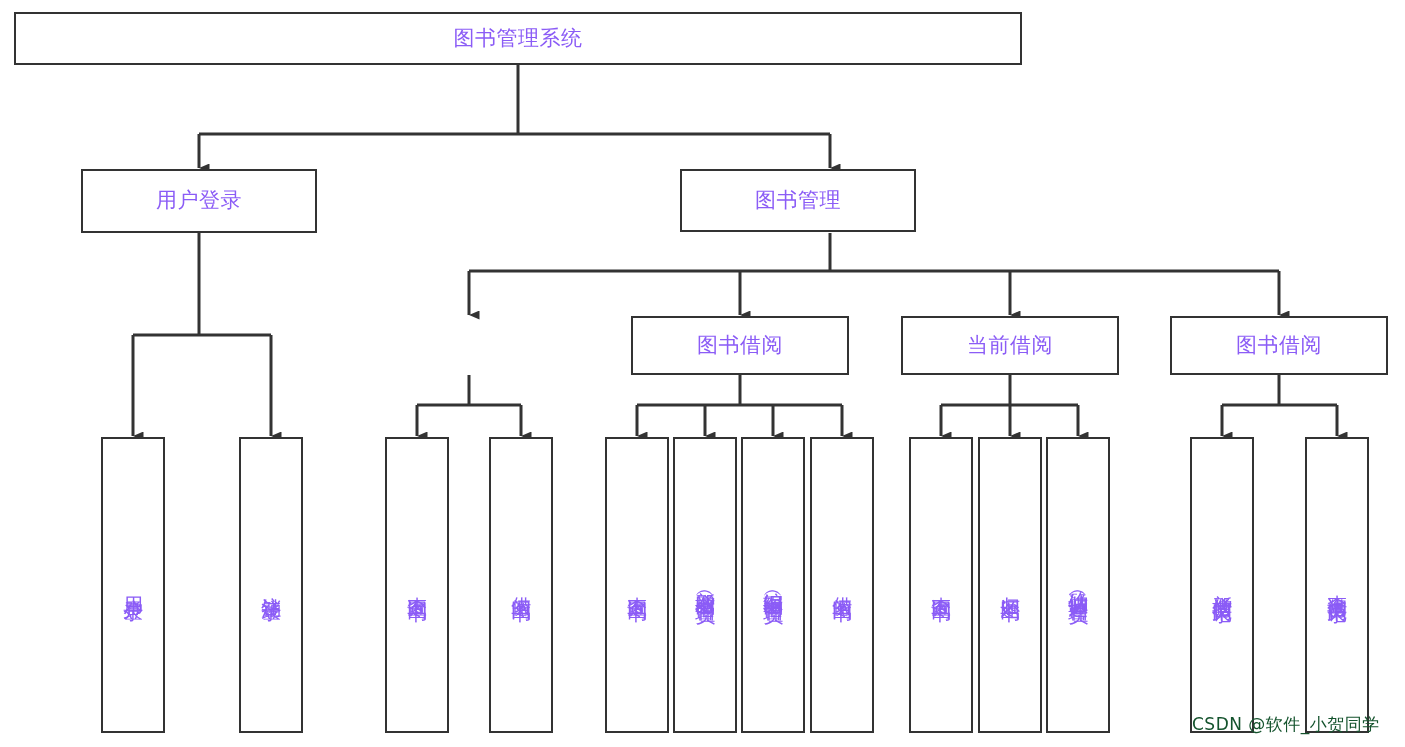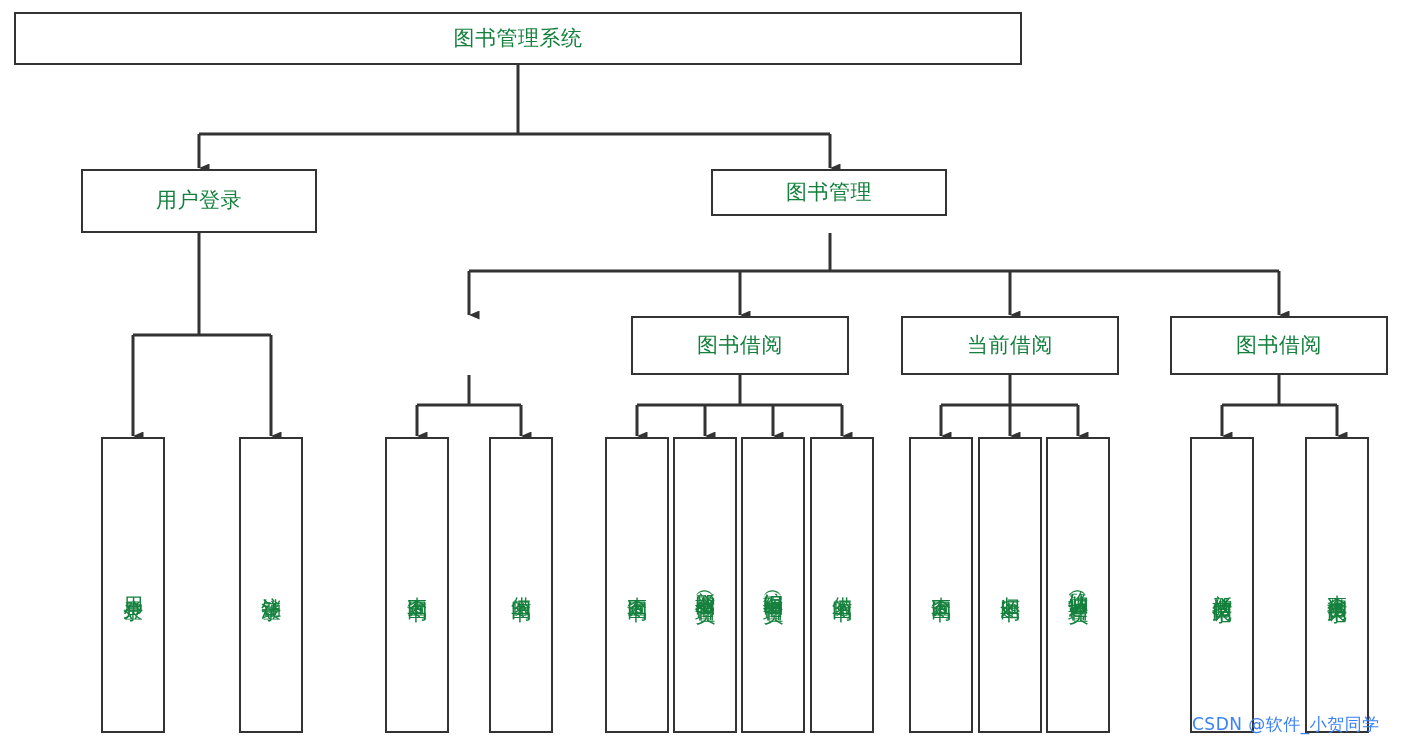--- a/index.html
+++ b/index.html
@@ -26,21 +26,21 @@
     pointer-events: none;
   }
   .node {
     position: absolute;
     box-sizing: border-box;
     background: #ffffff;
     border: 2.5px solid #333333;
     display: flex;
     align-items: center;
     justify-content: center;
-    color: #15803d;
+    color: #8b5cf6;
   }
   .node.horizontal .node-label {
     writing-mode: horizontal-tb;
     font-size: 21px;
     line-height: 1.1;
     letter-spacing: 0.5px;
     white-space: nowrap;
   }
   .node.vertical {
     align-items: center;
@@ -51,21 +51,21 @@
     text-orientation: upright;
     font-size: 20px;
     line-height: 1.28;
     letter-spacing: 2px;
     white-space: normal;
     text-align: center;
     max-height: 270px;
   }
   .watermark {
     position: absolute;
-    color: #3b82f6;
+    color: #14532d;
     font-size: 17px;
     letter-spacing: 0.5px;
     white-space: nowrap;
     user-select: none;
   }
 </style>
 </head>
 <body>
 
 <div id="canvas">
@@ -122,21 +122,21 @@
     </g>
   </svg>
 
   <div class="node horizontal" style="left:14px; top:12px; width:1008px; height:53px;">
     <span class="node-label">图书管理系统</span>
   </div>
 
   <div class="node horizontal" style="left:81px; top:169px; width:236px; height:64px;">
     <span class="node-label">用户登录</span>
   </div>
-  <div class="node horizontal" style="left:711px; top:169px; width:236px; height:47px;">
+  <div class="node horizontal" style="left:680px; top:169px; width:236px; height:63px;">
     <span class="node-label">图书管理</span>
   </div>
 
   <div class="node horizontal" style="left:631px; top:316px; width:218px; height:59px;">
     <span class="node-label">图书借阅</span>
   </div>
   <div class="node horizontal" style="left:901px; top:316px; width:218px; height:59px;">
     <span class="node-label">当前借阅</span>
   </div>
   <div class="node horizontal" style="left:1170px; top:316px; width:218px; height:59px;">

